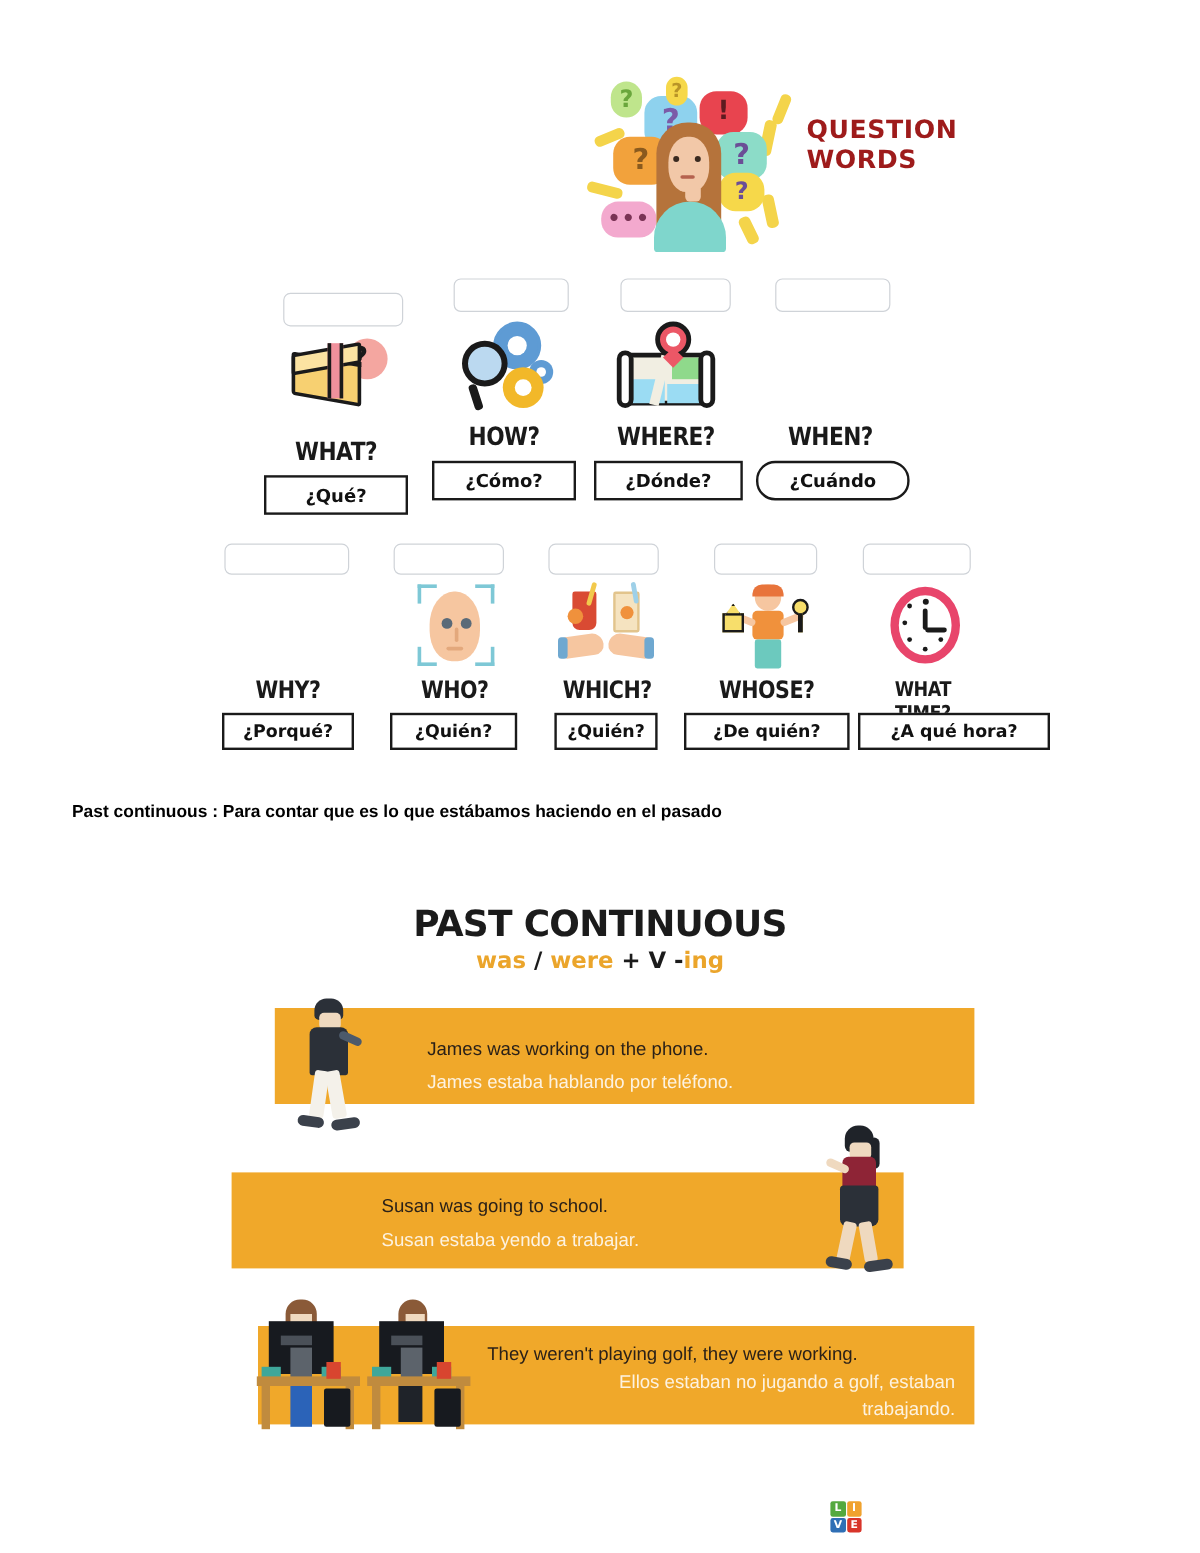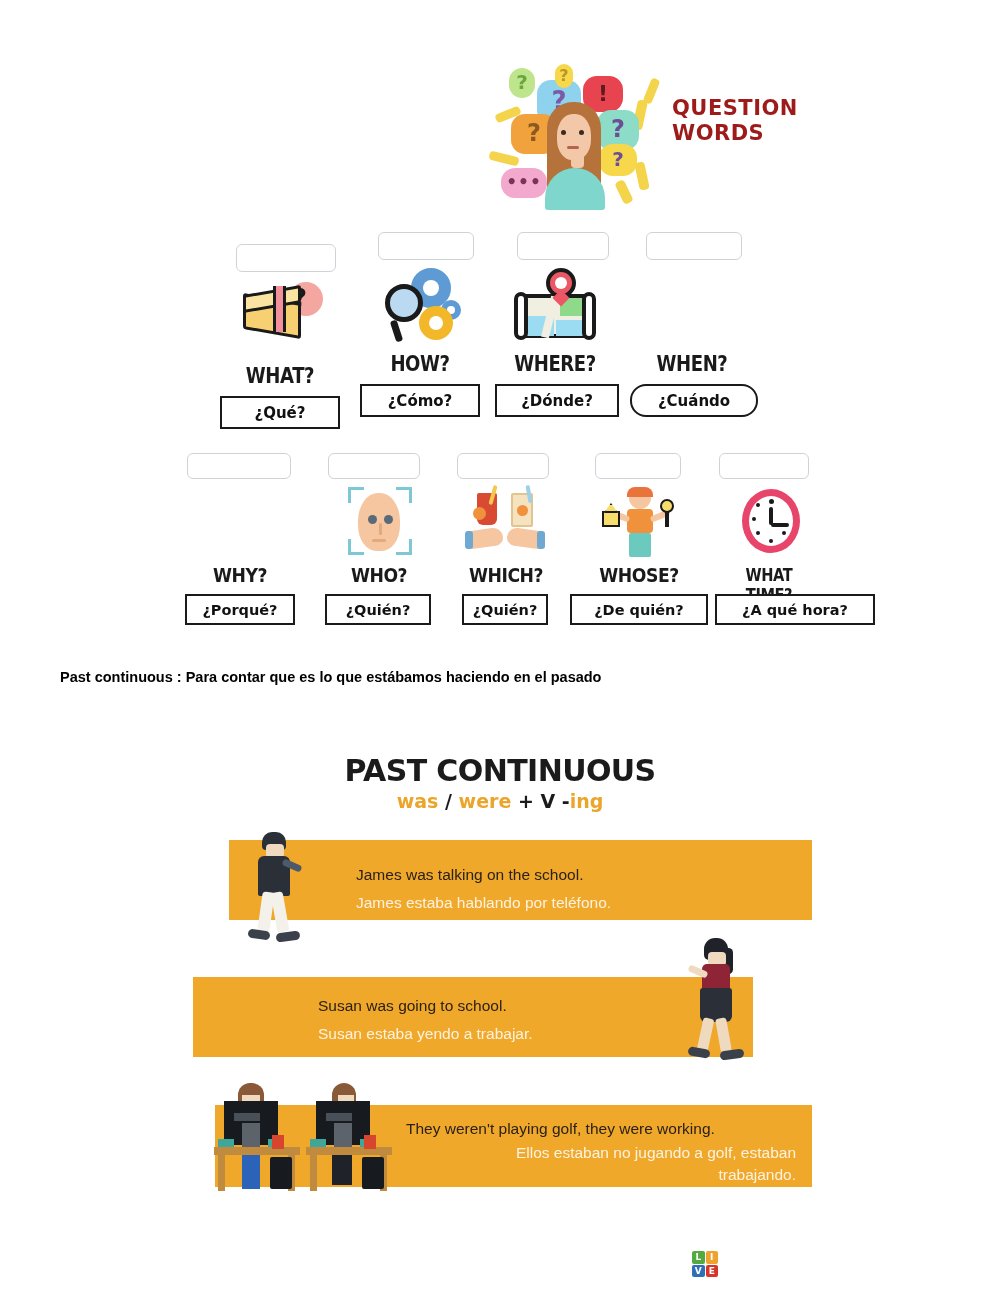--- a/index.html
+++ b/index.html
@@ -409,21 +409,21 @@
 <div class="fig" style="left:246px; top:832px; width:58px; height:118px;">
   <div class="sq" style="position:absolute; left:16px; top:0px;  width:24px; height:18px; background:#2B3038; border-radius:10px 10px 4px 4px;"></div>
   <div class="sq" style="position:absolute; left:20px; top:12px; width:18px; height:14px; background:#EFD9BF; border-radius:4px;"></div>
   <div class="sq" style="position:absolute; left:12px; top:24px; width:32px; height:40px; background:#2B3038; border-radius:6px 6px 2px 2px;"></div>
   <div class="sq" style="position:absolute; left:36px; top:30px; width:20px; height:7px;  background:#4C5A6B; border-radius:4px; transform:rotate(24deg);"></div>
   <div class="sq" style="position:absolute; left:14px; top:60px; width:12px; height:40px; background:#F4F1EA; border-radius:3px; transform:rotate(8deg);"></div>
   <div class="sq" style="position:absolute; left:28px; top:60px; width:12px; height:40px; background:#F4F1EA; border-radius:3px; transform:rotate(-10deg);"></div>
   <div class="sq" style="position:absolute; left:2px;  top:98px; width:22px; height:9px;  background:#3B414B; border-radius:5px; transform:rotate(8deg);"></div>
   <div class="sq" style="position:absolute; left:30px; top:100px;width:24px; height:9px;  background:#3B414B; border-radius:5px; transform:rotate(-8deg);"></div>
 </div>
-<div class="bar-en" style="left:356px; top:866px;">James was talking on the school.</div>
+<div class="bar-en" style="left:356px; top:866px;">James was working on the phone.</div>
 <div class="bar-es" style="left:356px; top:894px;">James estaba hablando por teléfono.</div>
 
 <div class="bar" style="left:193px; top:977px; width:560px; height:80px;"></div>
 <div class="fig" style="left:686px; top:938px; width:60px; height:124px;">
   <div class="sq" style="position:absolute; left:18px; top:0px;  width:24px; height:22px; background:#1F2329; border-radius:11px 11px 5px 5px;"></div>
   <div class="sq" style="position:absolute; left:38px; top:10px; width:9px;  height:26px; background:#1F2329; border-radius:5px;"></div>
   <div class="sq" style="position:absolute; left:22px; top:14px; width:18px; height:14px; background:#EFD9BF; border-radius:4px;"></div>
   <div class="sq" style="position:absolute; left:16px; top:26px; width:28px; height:26px; background:#8E2436; border-radius:5px 5px 2px 2px;"></div>
   <div class="sq" style="position:absolute; left:2px;  top:30px; width:20px; height:7px;  background:#EFD9BF; border-radius:4px; transform:rotate(24deg);"></div>
   <div class="sq" style="position:absolute; left:14px; top:50px; width:32px; height:34px; background:#2B3038; border-radius:3px 3px 6px 6px;"></div>

